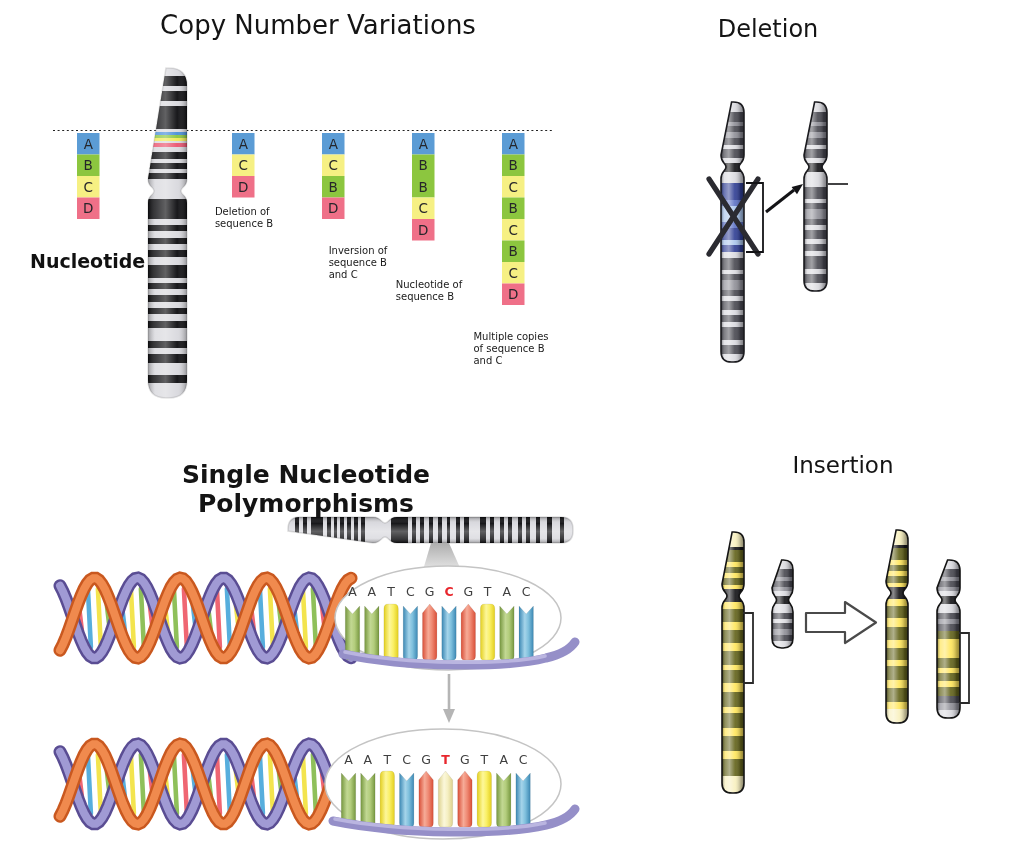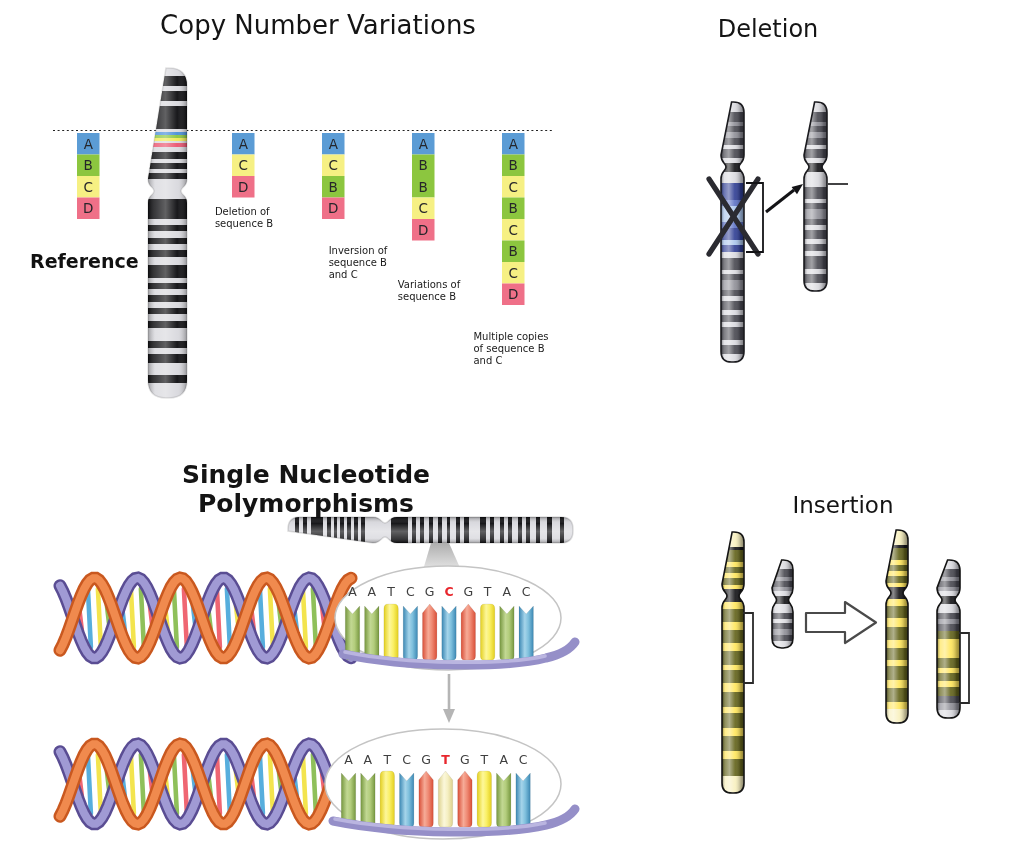--- a/index.html
+++ b/index.html
@@ -5,21 +5,21 @@
   html,body{margin:0;padding:0;background:#ffffff;}
   .canvas{
     position:relative;width:1024px;height:863px;background:#ffffff;overflow:hidden;
     font-family:"DejaVu Sans","Liberation Sans",sans-serif;
   }
   #art{position:absolute;left:0;top:0;}
   .ttl{position:absolute;text-align:center;color:#141414;}
   #t-cnv{left:138px;top:10px;width:360px;font-size:26px;}
   #t-del{left:668px;top:15px;width:200px;font-size:24px;}
   #t-snp{left:86px;top:460px;width:440px;font-size:25px;font-weight:bold;}
-  #t-ins{left:743px;top:452px;width:200px;font-size:23px;margin-top:40px;}
+  #t-ins{left:743px;top:452px;width:200px;font-size:23px;}
   .ref{
     position:absolute;left:30px;top:250px;width:110px;
     font-size:19px;font-weight:bold;color:#111;
   }
   .seq-label{
     position:absolute;text-align:left;font-size:10px;font-weight:normal;
     color:#1a1a1a;line-height:1.18;transform:translateX(-50%);white-space:nowrap;
   }
 </style>
 </head>
@@ -650,33 +650,33 @@
         <text x="503.7" y="764" text-anchor="middle" font-size="12.5" font-weight="500" fill="#3f3f3f">A</text>
         <text x="523.1" y="764" text-anchor="middle" font-size="12.5" font-weight="500" fill="#3f3f3f">C</text>
       </g>
       <line x1="449" y1="674" x2="449" y2="712" stroke="#b5b5b5" stroke-width="2.6"></line>
       <polygon points="449,723 443,709 455,709" fill="#b5b5b5"></polygon>
     </svg>
   <div class="ttl" id="t-del">Deletion</div>
   <div class="ttl" id="t-cnv">Copy Number Variations</div>
   <div class="ttl" id="t-snp">Single Nucleotide Polymorphisms</div>
   <div class="ttl" id="t-ins">Insertion</div>
-  <div class="ref">Reference</div>
+  <div class="ref">Nucleotide</div>
   <div id="labels">
       <div class="seq-label" style="left: 244px; top: 206px;">
         <div>Deletion of</div>
         <div>sequence B</div>
       </div>
       <div class="seq-label" style="left: 332px; top: 245px; margin-left: 26px;">
         <div>Inversion of</div>
         <div>sequence B</div>
         <div>and C</div>
       </div>
       <div class="seq-label" style="left: 429px; top: 279px;">
-        <div>Variations of</div>
+        <div>Nucleotide of</div>
         <div>sequence B</div>
       </div>
       <div class="seq-label" style="left: 511px; top: 331px;">
         <div>Multiple copies</div>
         <div>of sequence B</div>
         <div>and C</div>
       </div>
     </div>
 </div>
 

